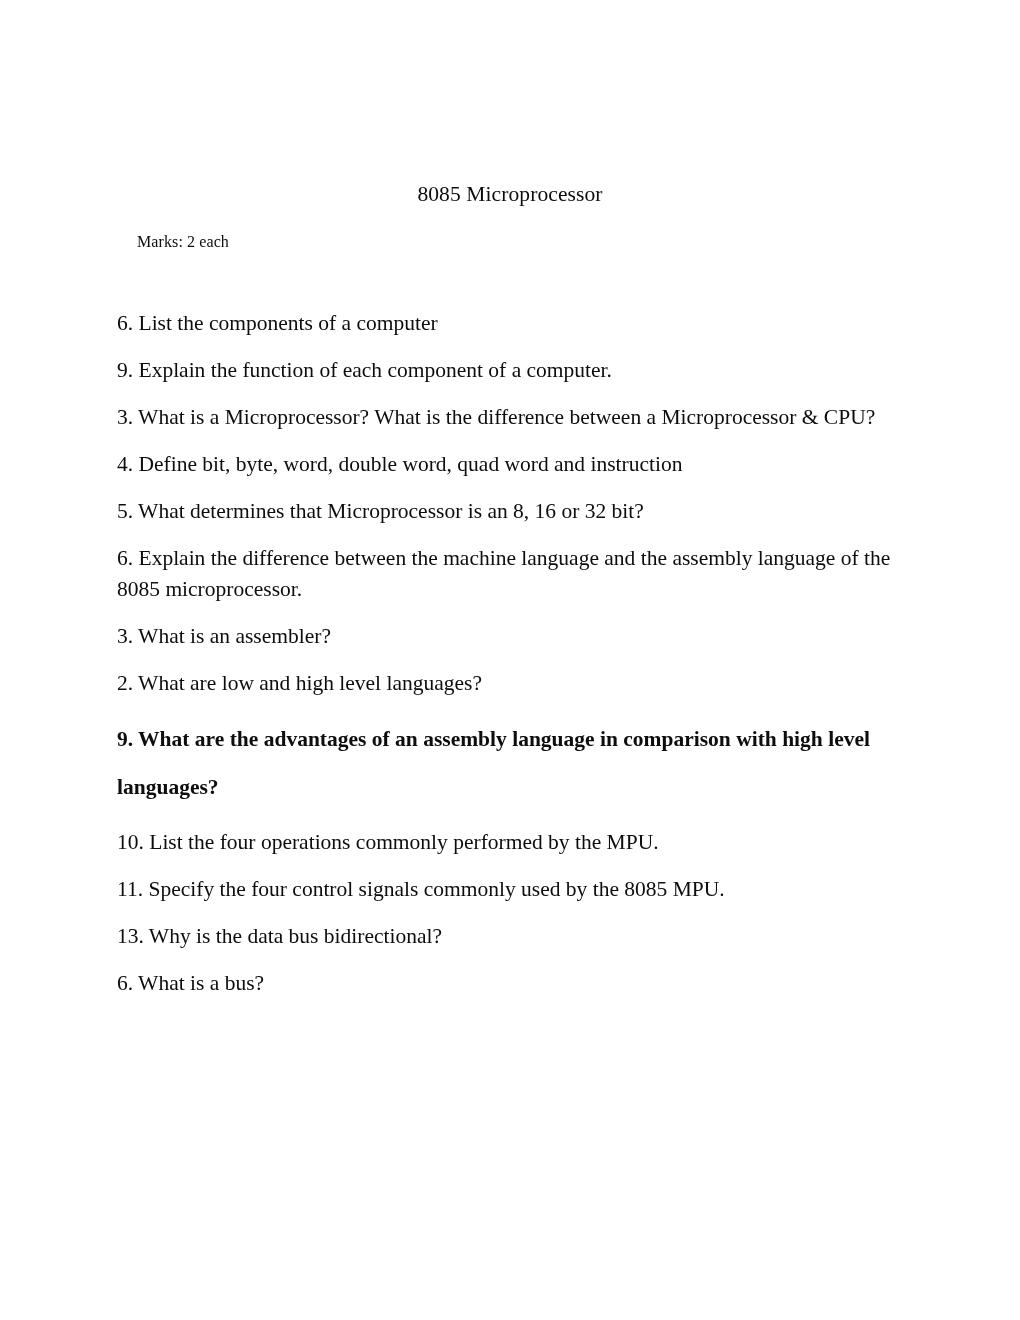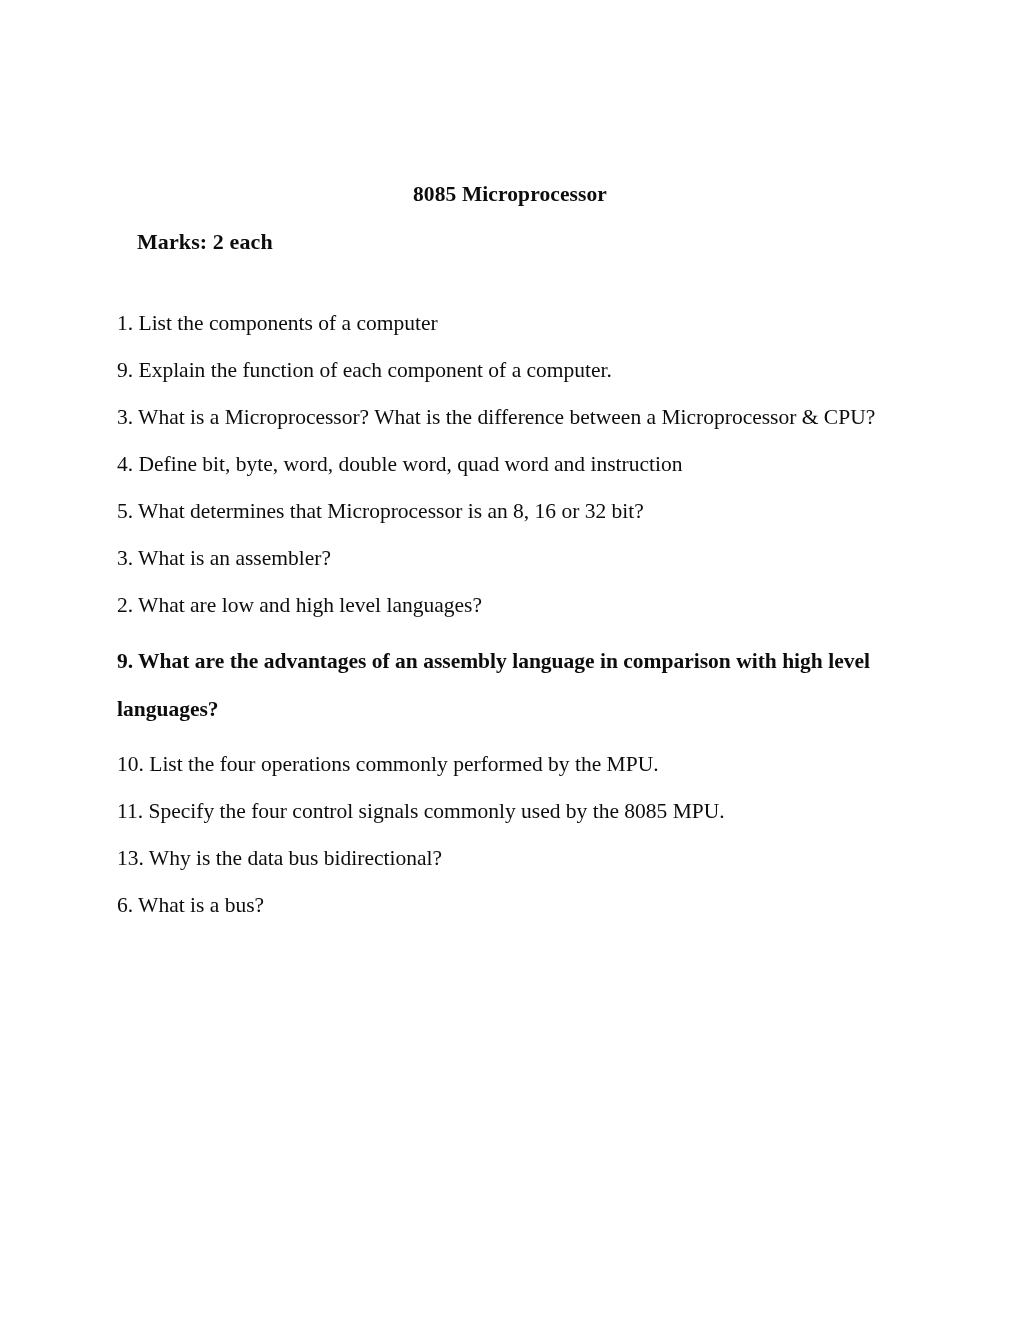--- a/index.html
+++ b/index.html
@@ -23,32 +23,32 @@
     overflow: hidden;
   }
   .content {
     position: absolute;
     left: 117px;
     top: 180px;
     width: 790px;
   }
   .doc-title {
     text-align: center;
-    font-weight: bold;
+    font-weight: normal;
     font-size: 21.5px;
     line-height: 28px;
     margin: 0 0 0 4px;
     letter-spacing: 0.1px;
     
     margin-left: -117px;
     width: 1020px;
   }
   .marks-line {
-    font-weight: bold;
-    font-size: 22px;
+    font-weight: normal;
+    font-size: 16px;
     line-height: 30px;
     margin: 19px 0 0 20px;
     letter-spacing: 0.1px;
   }
   .question-list {
     margin: 0;
     padding: 0;
     list-style: none;
   }
   .question-item {
@@ -76,25 +76,26 @@
 <body>
 
 <div class="page">
   <div class="content">
 
     <h1 class="doc-title">8085 Microprocessor</h1>
 
     <p class="marks-line">Marks: 2 each</p>
 
     <ol class="question-list">
-      <li class="question-item">1. List the components of a computer</li>
+      <li class="question-item">6. List the components of a computer</li>
       <li class="question-item">9. Explain the function of each component of a computer.</li>
       <li class="question-item">3. What is a Microprocessor? What is the difference between a Microprocessor &amp; CPU?</li>
       <li class="question-item">4. Define bit, byte, word, double word, quad word and instruction</li>
       <li class="question-item">5. What determines that Microprocessor is an 8, 16 or 32 bit?</li>
+      <li class="question-item">6. Explain the difference between the machine language and the assembly language of the 8085 microprocessor.</li>
       <li class="question-item">3. What is an assembler?</li>
       <li class="question-item">2. What are low and high level languages?</li>
       <li class="question-item loose">9. What are the advantages of an assembly language in comparison with high level languages?</li>
       <li class="question-item">10. List the four operations commonly performed by the MPU.</li>
       <li class="question-item">11. Specify the four control signals commonly used by the 8085 MPU.</li>
       <li class="question-item">13. Why is the data bus bidirectional?</li>
       <li class="question-item">6. What is a bus?</li>
     </ol>
 
   </div>

